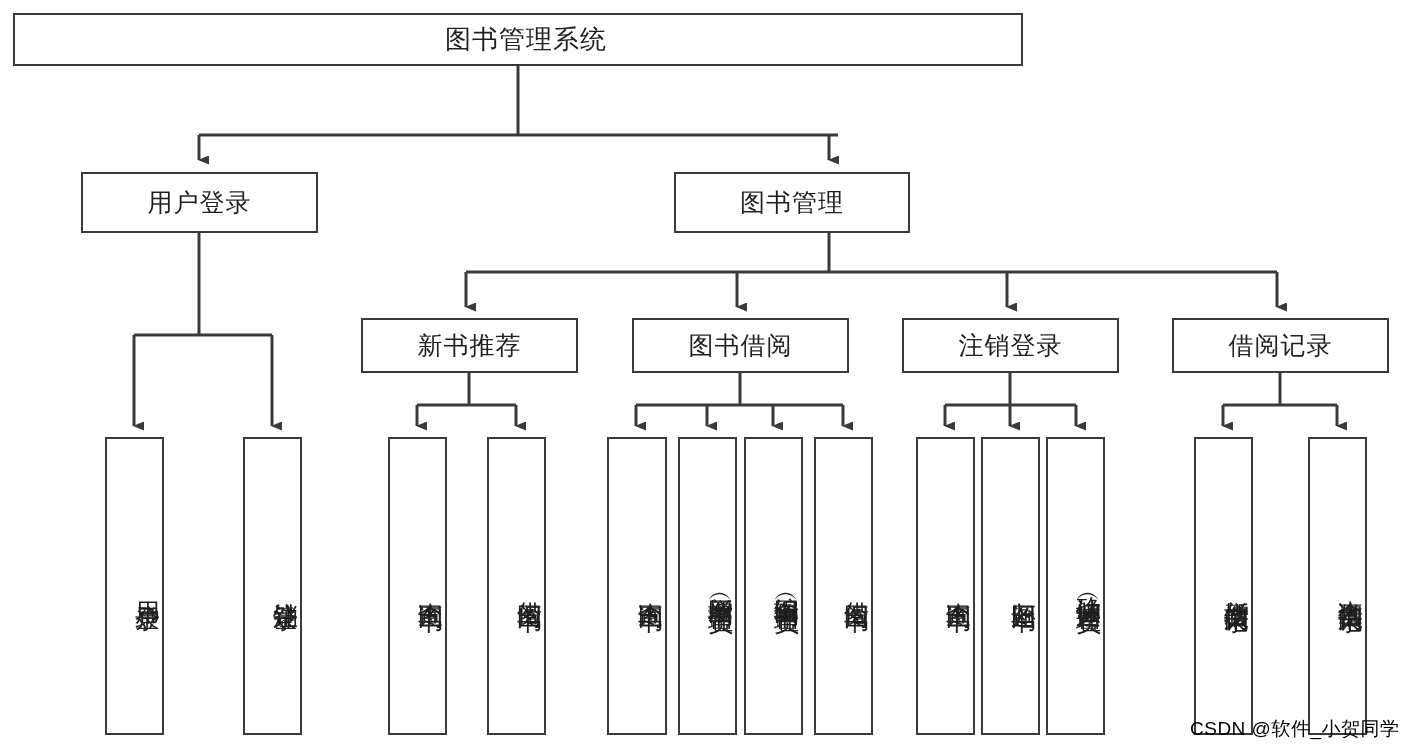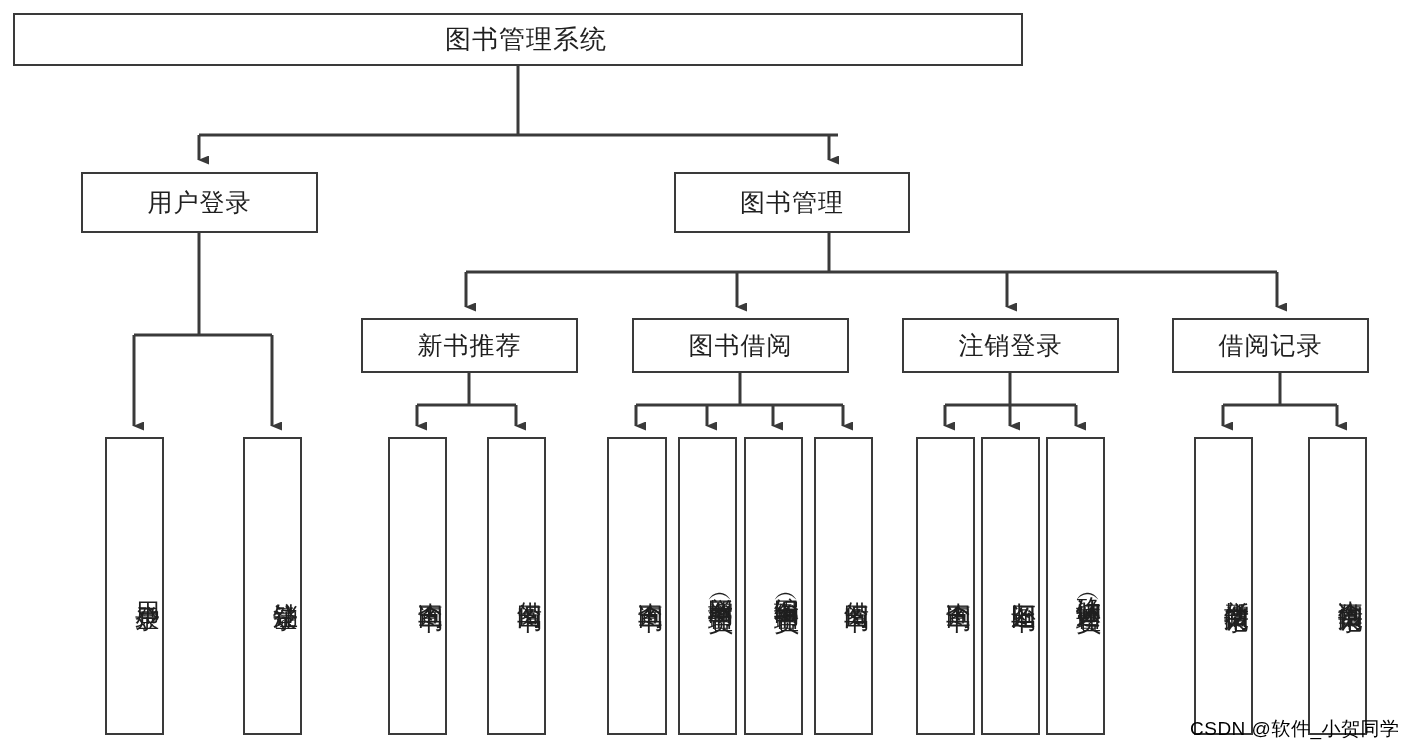--- a/index.html
+++ b/index.html
@@ -128,21 +128,21 @@
   </svg>
 
   <div class="node h root" style="left:13px;top:13px;width:1010px;height:53px;">图书管理系统</div>
 
   <div class="node h" style="left:81px;top:172px;width:237px;height:61px;">用户登录</div>
   <div class="node h" style="left:674px;top:172px;width:236px;height:61px;">图书管理</div>
 
   <div class="node h" style="left:361px;top:318px;width:217px;height:55px;">新书推荐</div>
   <div class="node h" style="left:632px;top:318px;width:217px;height:55px;font-family:Liberation Serif, serif;">图书借阅</div>
   <div class="node h" style="left:902px;top:318px;width:217px;height:55px;">注销登录</div>
-  <div class="node h" style="left:1172px;top:318px;width:197px;height:55px;">借阅记录</div>
+  <div class="node h" style="left:1172px;top:318px;width:217px;height:55px;">借阅记录</div>
 
   <div class="node v" style="left:105px;top:437px;width:59px;height:298px;">
       <span class="vtxt">用户登录</span>
     </div>
   <div class="node v" style="left:243px;top:437px;width:59px;height:298px;">
       <span class="vtxt">注销登录</span>
     </div>
   <div class="node v" style="left:388px;top:437px;width:59px;height:298px;">
       <span class="vtxt">查询图书</span>
     </div>

